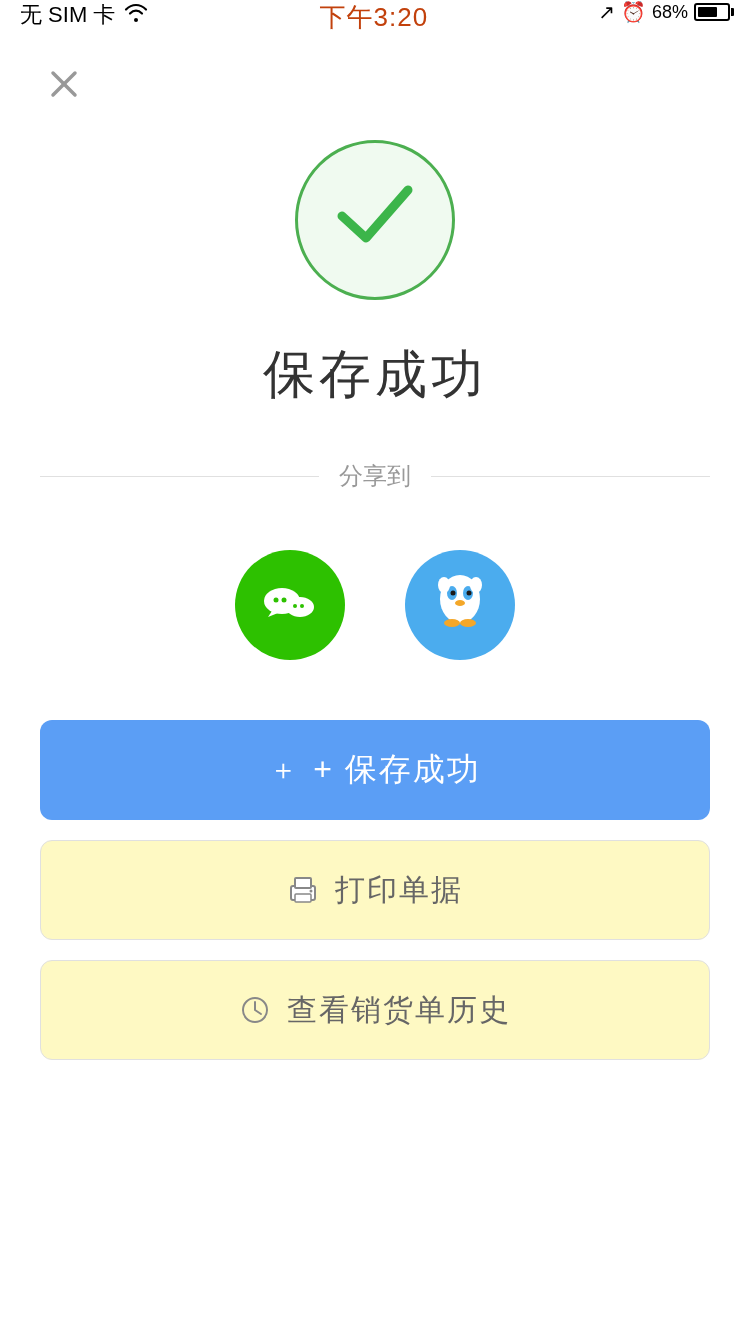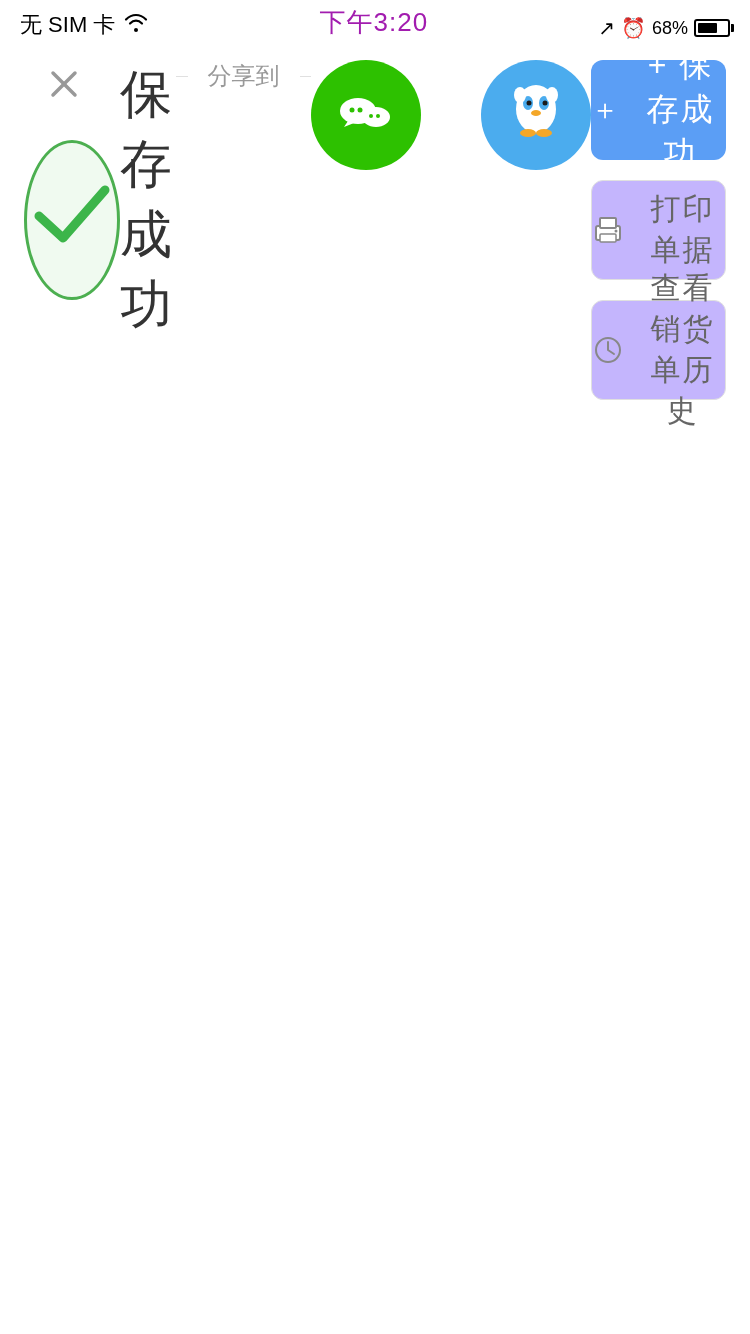--- a/index.html
+++ b/index.html
@@ -13,39 +13,39 @@
       display: flex;
       flex-direction: column;
     }
 
     
     .status-bar {
       width: 100%;
       height: 40px;
       background: #ffffff;
       display: flex;
-      align-items: flex-end;
+      align-items: flex-start;
       justify-content: space-between;
       padding: 0 20px;
       flex-shrink: 0;
     }
 
     .status-left {
       display: flex;
       align-items: center;
       gap: 8px;
       font-size: 24px;
       font-weight: 500;
       color: #000;
     }
 
     .status-center {
       font-size: 26px;
       font-weight: 500;
-      color: #a21caf;
+      color: #c2410c;
       letter-spacing: 1px;
     }
 
     .status-right {
       display: flex;
       align-items: center;
       gap: 6px;
       font-size: 22px;
       color: #000;
     }
@@ -77,22 +77,23 @@
       background: #000;
       height: 100%;
       width: 68%;
       border-radius: 1px;
     }
 
     
     .main-content {
       flex: 1;
       display: flex;
-      align-items: flex-start;
-      padding: 20px 24px 60px;
+      flex-direction: column;
+      align-items: center;
+      padding: 20px 40px 60px;
       position: relative;
     }
 
     
     .close-btn {
       position: absolute;
       top: 20px;
       left: 40px;
       width: 48px;
       height: 48px;
@@ -135,21 +136,21 @@
       margin-bottom: 50px;
       letter-spacing: 4px;
     }
 
     
     .share-divider {
       width: 100%;
       display: flex;
       align-items: center;
       gap: 20px;
-      margin-bottom: 40px;
+      margin-bottom: 58px;
     }
 
     .divider-line {
       flex: 1;
       height: 1px;
       background: #e0e0e0;
     }
 
     .divider-label {
       font-size: 24px;
@@ -205,21 +206,21 @@
       cursor: pointer;
       font-family: inherit;
     }
 
     .btn-primary {
       background: #5B9EF5;
       color: #ffffff;
     }
 
     .btn-secondary {
-      background: #c4b5fd;
+      background: #fef9c3;
       color: #666666;
       border: 1px solid #e0e0e0;
     }
 
     .btn-icon {
       font-size: 28px;
       display: flex;
       align-items: center;
     }
   </style>

